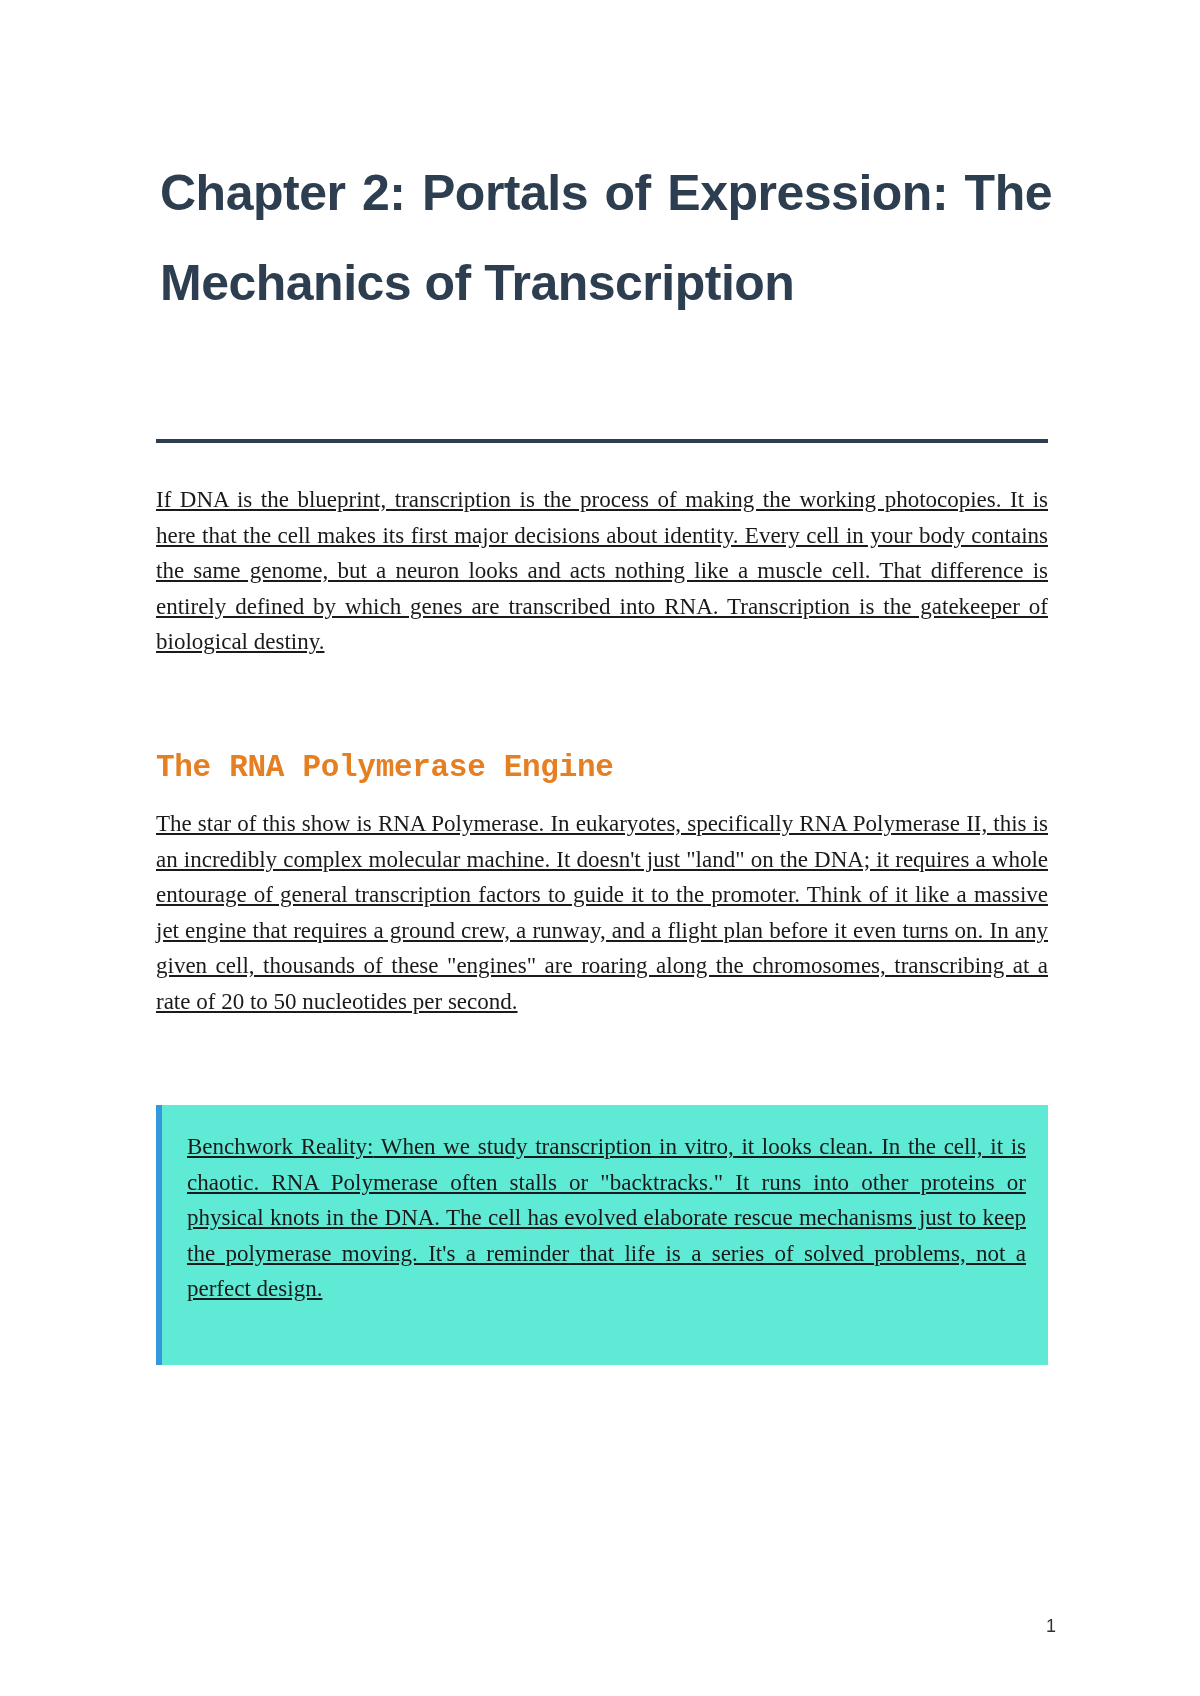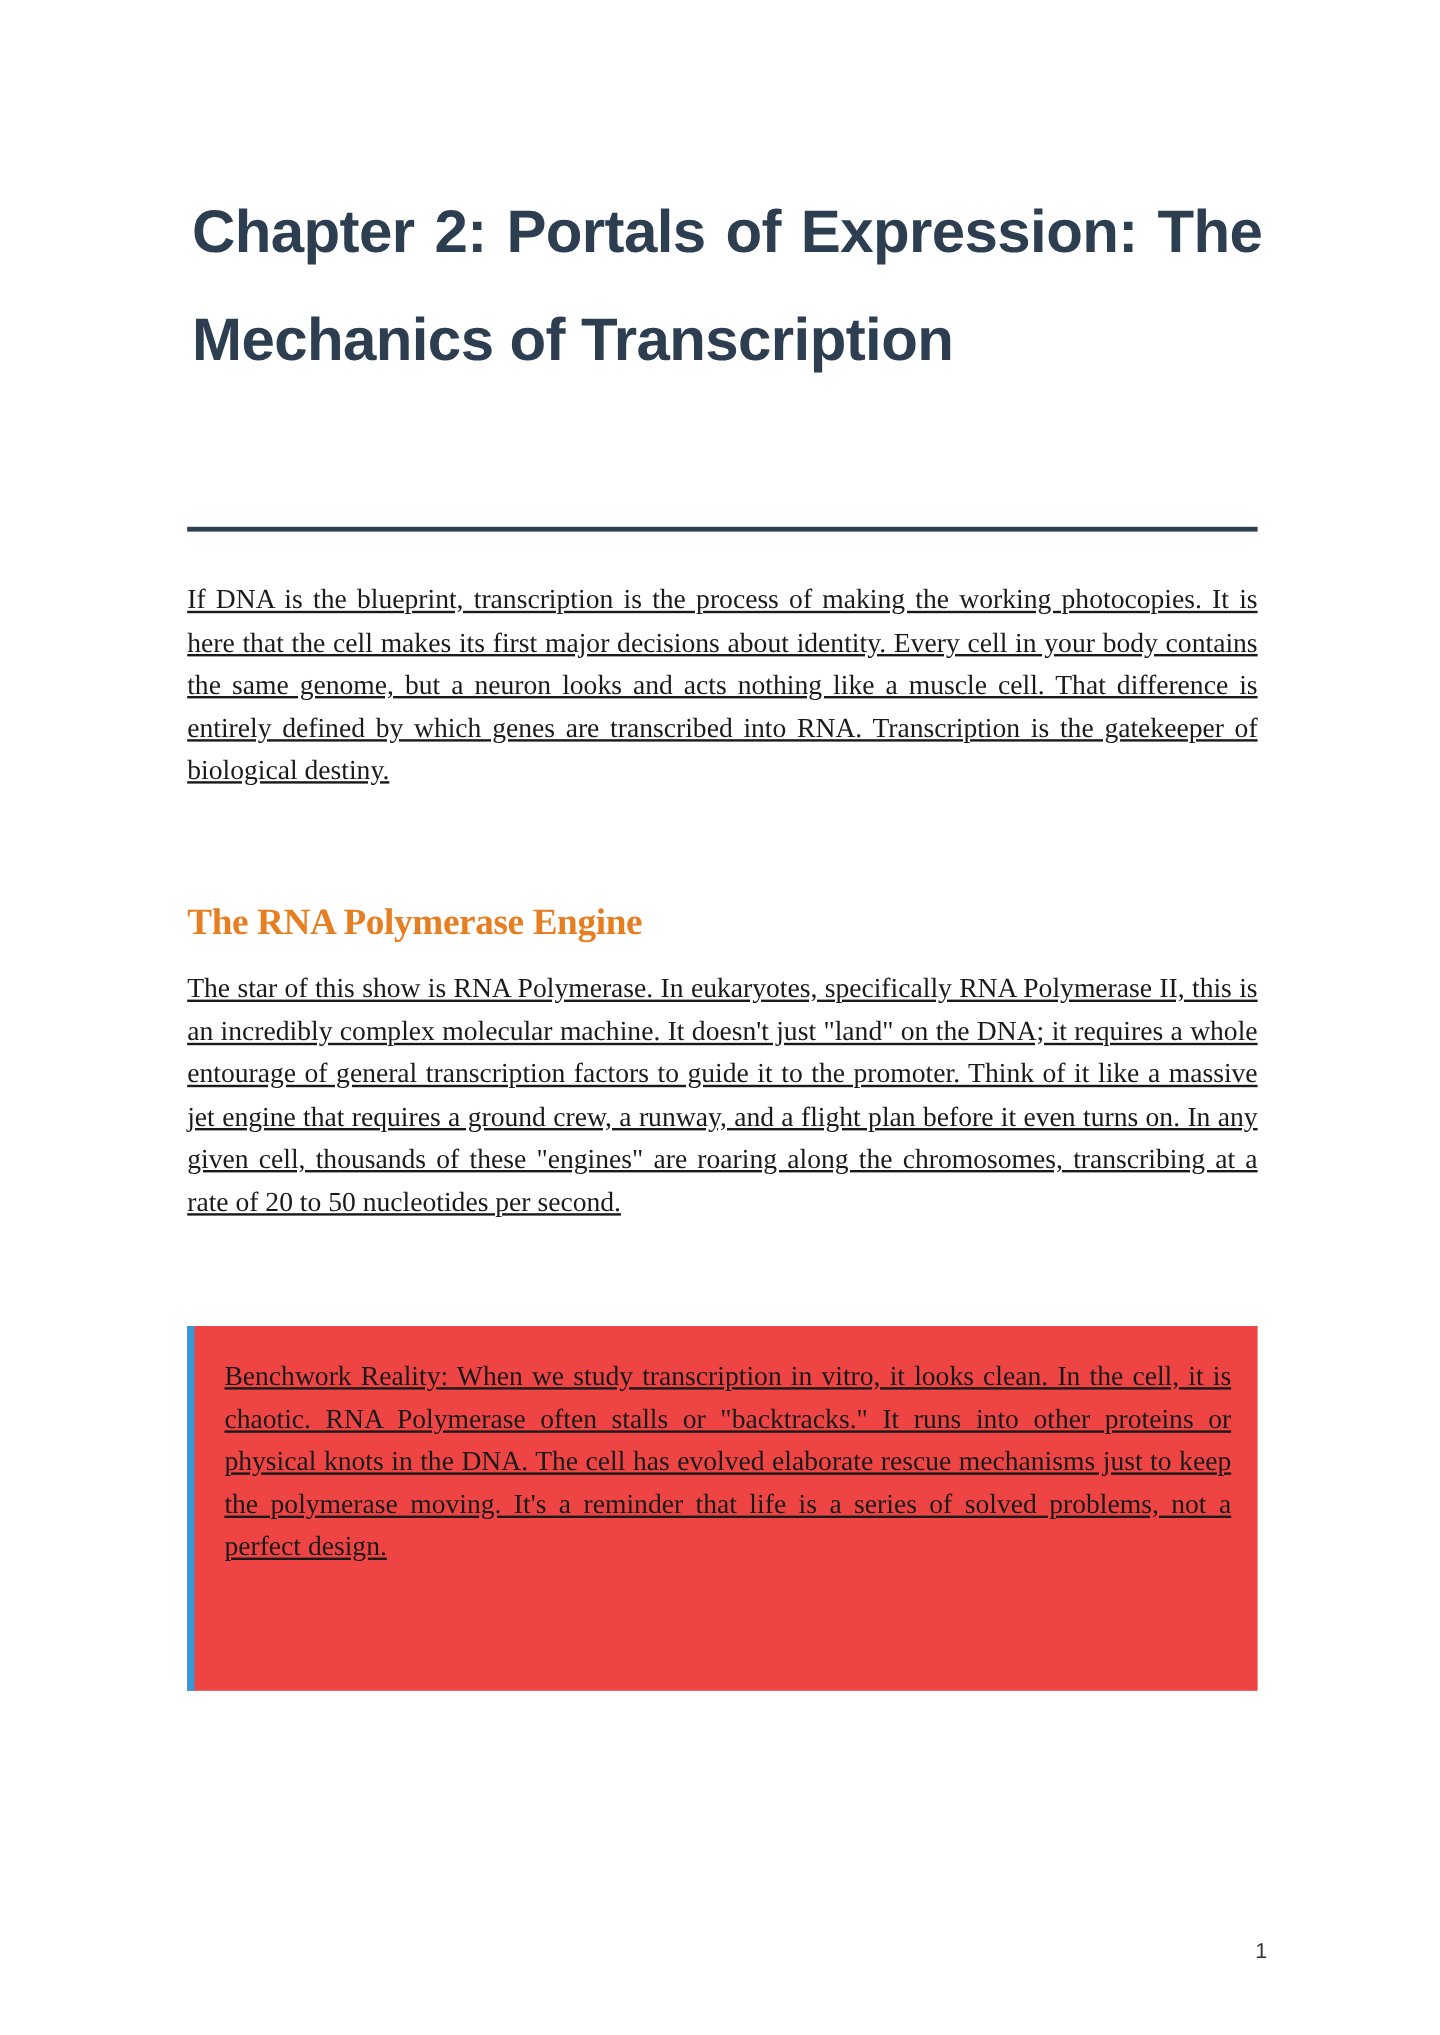--- a/index.html
+++ b/index.html
@@ -16,27 +16,27 @@
     position: absolute; top: 439px; left: 0; width: 892px; height: 4px;
     background: #2c3e50;
   }
   .body-text {
     font-family: "Liberation Serif", serif; font-size: 23px;
     line-height: 35.5px; color: #1a1a1a; text-align: justify; margin: 0; text-decoration: underline;
   }
   .p1 { position: absolute; top: 482px; left: 0; width: 892px; }
   .h2 {
     position: absolute; top: 750px; left: 0;
-    font-family: Liberation Serif, serif; font-weight: bold;
+    font-family: Liberation Mono, monospace; font-weight: bold;
     font-size: 31px; color: #e67e22; margin: 0; letter-spacing: -0.3px;
   }
   .p2 { position: absolute; top: 806px; left: 0; width: 892px; }
   .callout {
-    position: absolute; top: 1105px; left: 0; width: 892px; height: 304px;
-    background: #ef4444; border-left: 6px solid #3498db; box-sizing: border-box;
+    position: absolute; top: 1105px; left: 0; width: 892px; height: 260px;
+    background: #5eead4; border-left: 6px solid #3498db; box-sizing: border-box;
     padding: 24px 22px 0 25px;
   }
   .callout .body-text { line-height: 35.5px; }
   .callout-label { font-weight: normal; }
   .page-num {
     position: absolute; top: 1616px; left: 1046px;
     font-family: "Liberation Sans", sans-serif; font-size: 18px; color: #333;
   }
 </style>
 </head>

